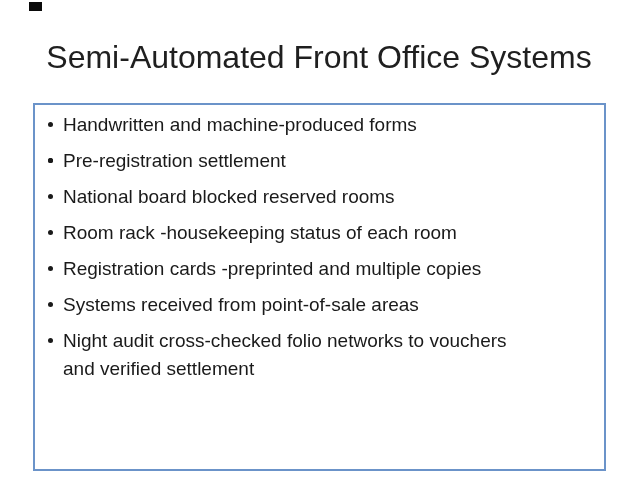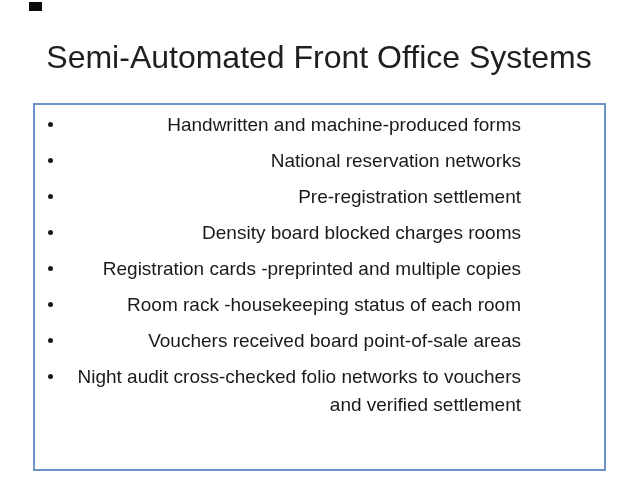--- a/index.html
+++ b/index.html
@@ -45,21 +45,20 @@
     white-space: nowrap;
   }
   .content-box {
     position: absolute;
     left: 33px;
     top: 103px;
     width: 573px;
     height: 368px;
     border: 2px solid var(--box-border);
     background: var(--background);
-    text-align: right;
   }
   .bullet-list {
     margin: 0;
     padding: 6px 0 0 12px;
     width: 486px;
     list-style: none;
   }
   .bullet-item {
     position: relative;
     padding-left: 16px;
@@ -88,41 +87,40 @@
   <div class="slide-title">Semi-Automated Front Office Systems</div>
 
   <div class="content-box">
     <ul class="bullet-list">
       <li class="bullet-item">
         <span class="bullet-dot"></span>
         <span>Handwritten and machine-produced forms</span>
       </li>
       <li class="bullet-item">
         <span class="bullet-dot"></span>
-        <span>National reservation networks</span>
       </li>
       <li class="bullet-item">
         <span class="bullet-dot"></span>
         <span>Pre-registration settlement</span>
       </li>
       <li class="bullet-item">
         <span class="bullet-dot"></span>
-        <span>Density board blocked charges rooms</span>
+        <span>National board blocked reserved rooms</span>
+      </li>
+      <li class="bullet-item">
+        <span class="bullet-dot"></span>
+        <span>Room rack -housekeeping status of each room</span>
       </li>
       <li class="bullet-item">
         <span class="bullet-dot"></span>
         <span>Registration cards -preprinted and multiple copies</span>
       </li>
       <li class="bullet-item">
         <span class="bullet-dot"></span>
-        <span>Room rack -housekeeping status of each room</span>
-      </li>
-      <li class="bullet-item">
-        <span class="bullet-dot"></span>
-        <span>Vouchers received board point-of-sale areas</span>
+        <span>Systems received from point-of-sale areas</span>
       </li>
       <li class="bullet-item">
         <span class="bullet-dot"></span>
         <span>Night audit cross-checked folio networks to vouchers and verified settlement</span>
       </li>
     </ul>
   </div>
 
 </div>
 

